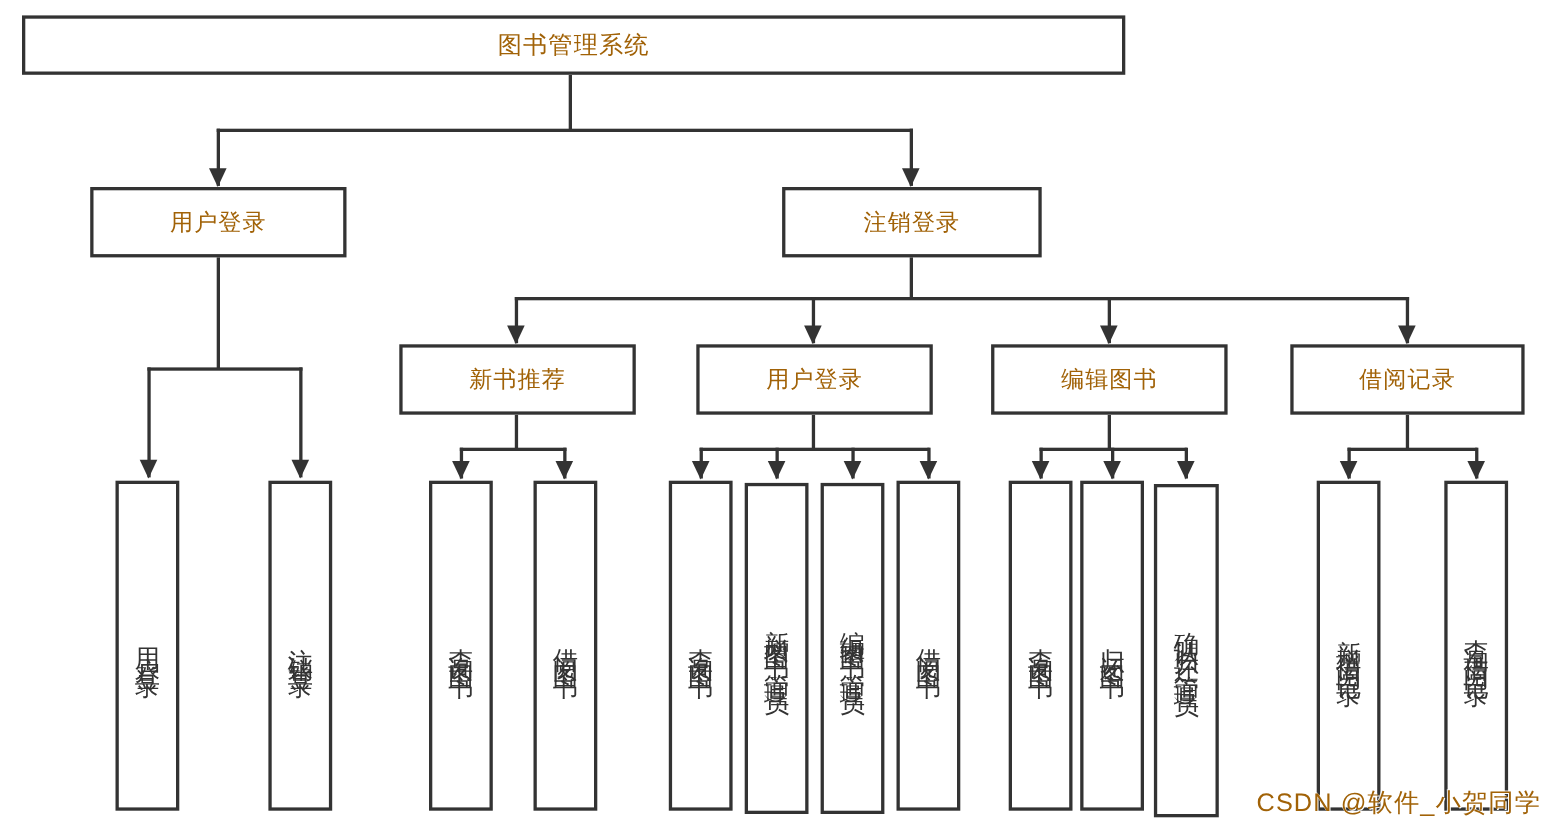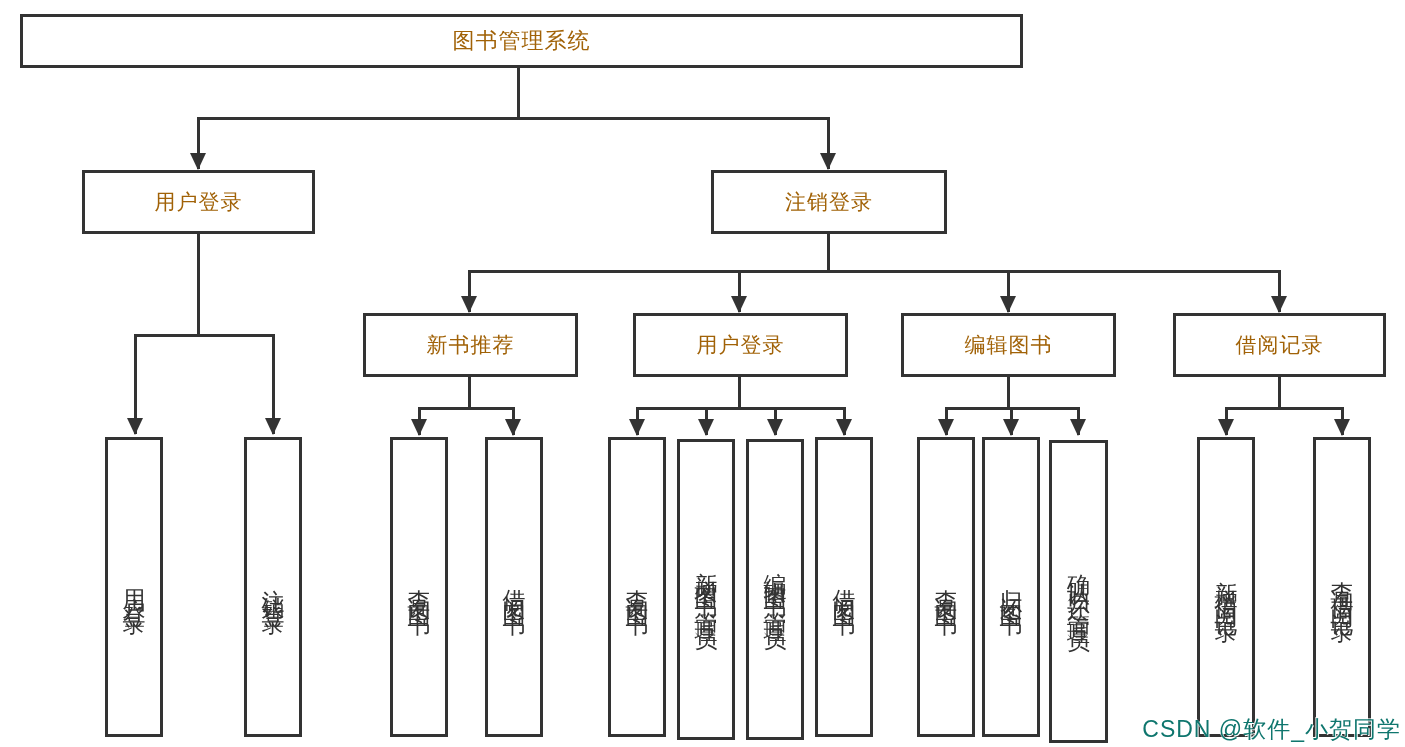--- a/index.html
+++ b/index.html
@@ -19,21 +19,21 @@
   .box.v span{font-size:23px;letter-spacing:8px;color:#333;line-height:1;}
   .hline{position:absolute;height:3px;background:#333;}
   .vline{position:absolute;width:3px;background:#333;}
   .arrow{position:absolute;width:3px;background:#333;}
   .arrow::after{
     content:"";position:absolute;left:-7px;bottom:-1px;width:0;height:0;
     border-left:8px solid transparent;border-right:8px solid transparent;
     border-top:17px solid #333;
   }
   .watermark{
-    position:absolute;right:4px;bottom:2px;font-size:23px;color:#0f766e;
+    position:absolute;right:4px;bottom:2px;font-size:23px;color:#a16207;
     text-shadow:1px 1px 0 #fff, -1px -1px 0 #ffffffcc;letter-spacing:1px;
     white-space:nowrap;
   }
 </style>
 </head>
 <body>
 
 <div id="canvas">
 
   <div class="vline" style="left:517px;top:68px;height:50px"></div>

